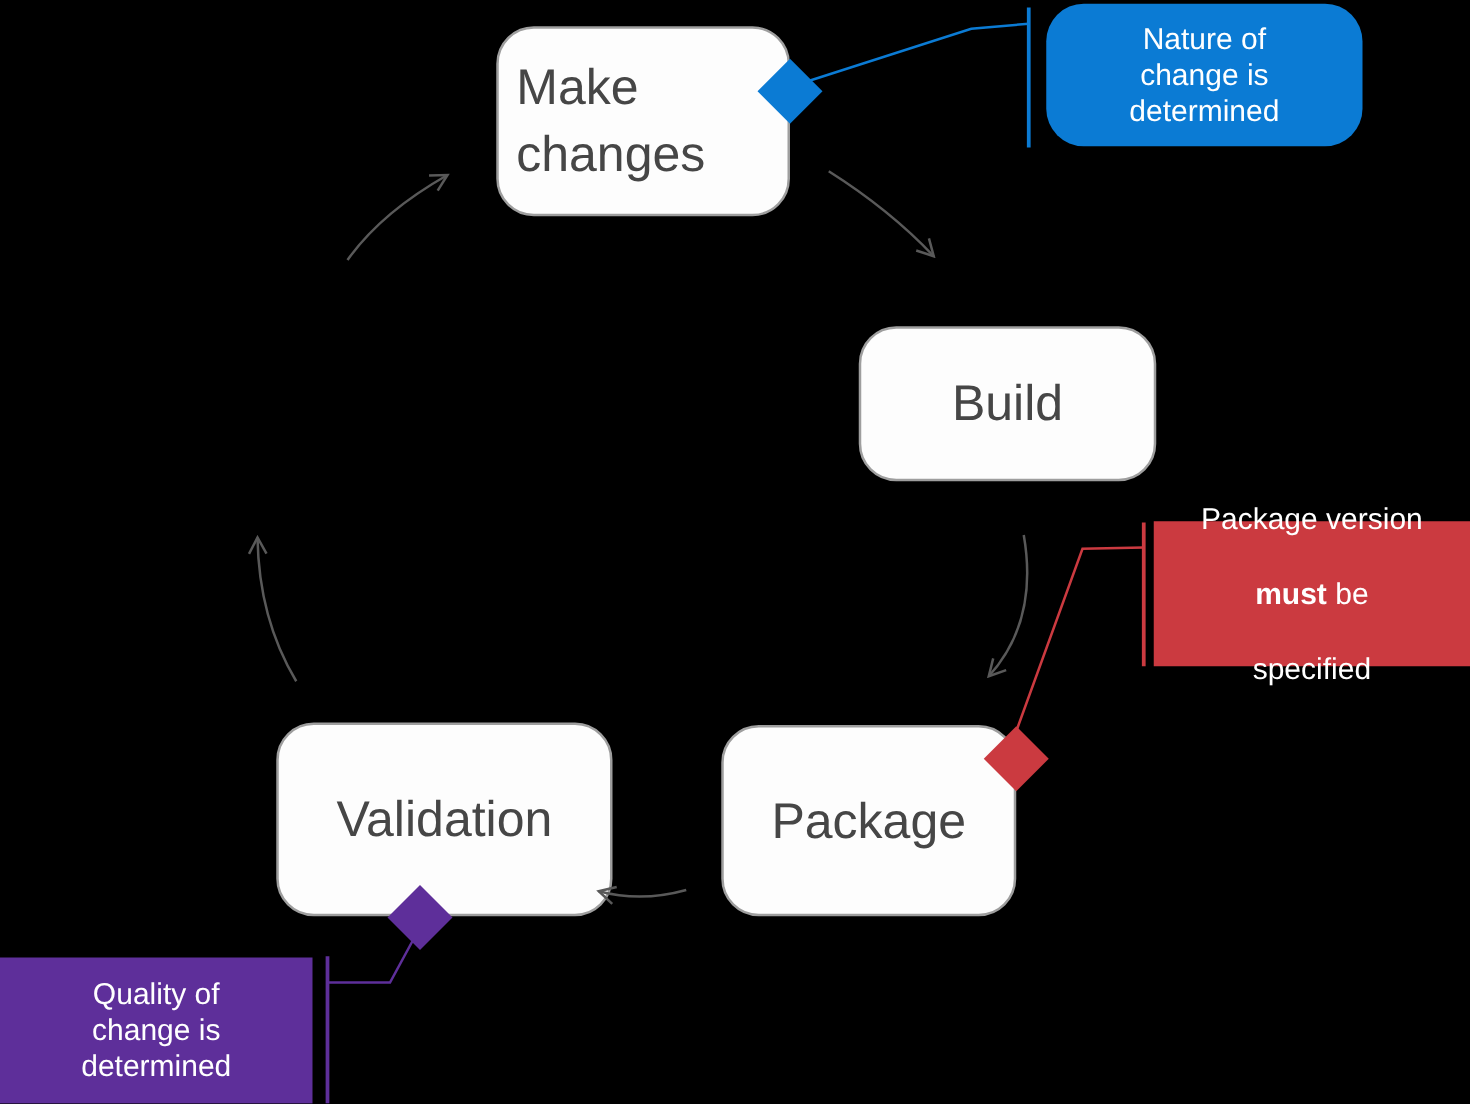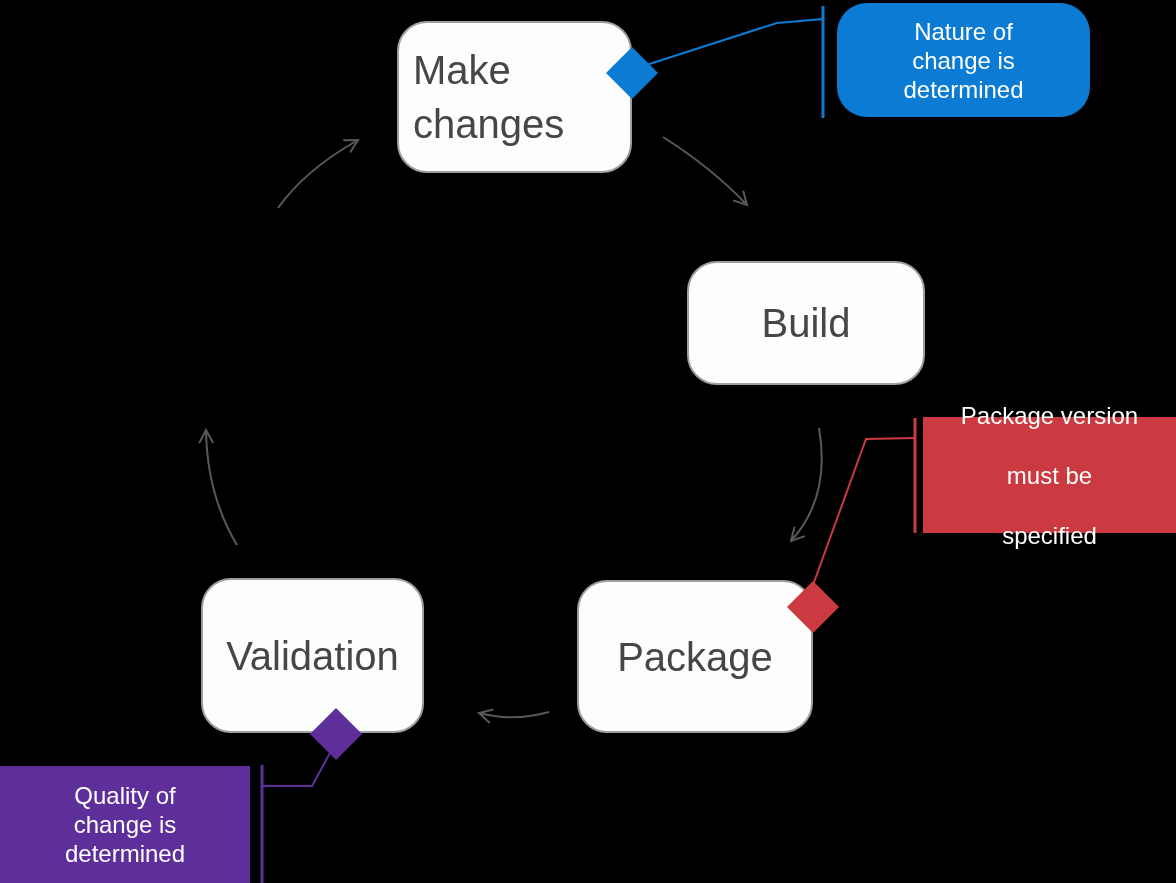--- a/index.html
+++ b/index.html
@@ -28,38 +28,38 @@
     color: var(--node-text, #464646);
     font-size: 40px;
     line-height: 1.35;
     z-index: 1;
   }
   .node .node-label { padding: 0 14px; }
   #node-make-changes { left: 397px; top: 21px;  width: 235px; height: 152px; }
   #node-build        { left: 687px; top: 233px; width: 238px; height: 124px; margin-top: 28px; }
   #node-release      { left: 103px; top: 233px; width: 240px; height: 154px; }
   #node-package      { left: 577px; top: 580px; width: 236px; height: 153px; }
-  #node-validation   { left: 201px; top: 578px; width: 223px; height: 155px; }
+  #node-validation   { left: 221px; top: 578px; width: 269px; height: 155px; }
 
   .callout {
     position: absolute;
     color: var(--callout-text, #fff);
     font-size: 24px;
     line-height: 29px;
     display: flex;
     flex-direction: column;
     align-items: center;
     justify-content: center;
     text-align: center;
     z-index: 1;
   }
   #callout-nature-of-change  { left: 837px; top: 3px;   width: 253px; height: 114px; background: var(--blue,   #0b7bd4); border-radius: 30px; }
   #callout-package-version   { left: 923px; top: 417px; width: 253px; height: 116px; background: var(--red,    #cb3a40); gap: 31px; }
   #callout-quality-of-change { left: 0;     top: 766px; width: 250px; height: 117px; background: var(--purple, #5e2f9a); }
-  .callout .line b { font-weight: 400; }
+  .callout .line b { font-weight: 700; }
 
   svg.overlay {
     position: absolute;
     left: 0; top: 0;
     width: 1176px;
     height: 883px;
     z-index: 2;
     pointer-events: none;
   }
   .stroke-arrow  { stroke: var(--arrow, #595959); }

